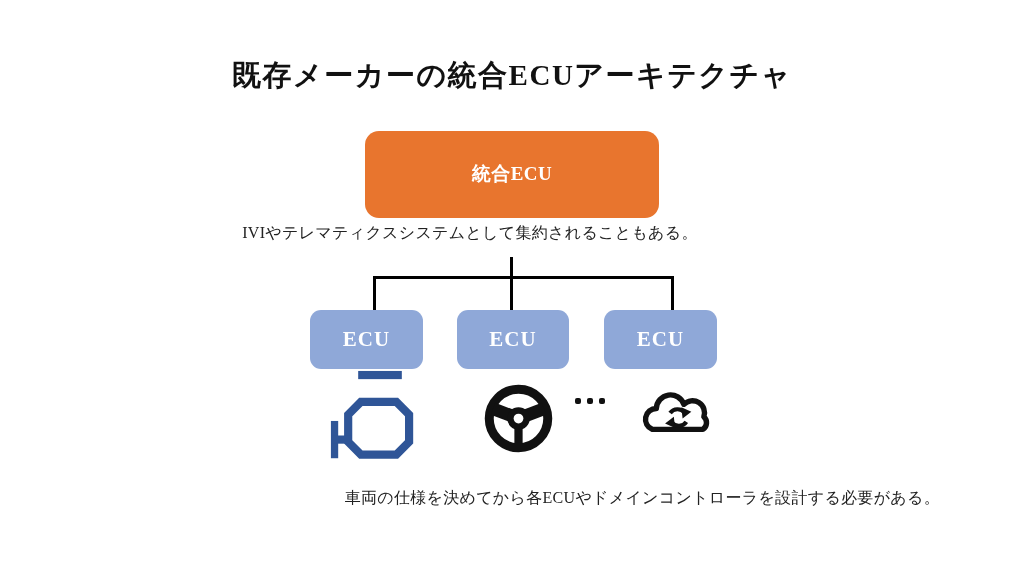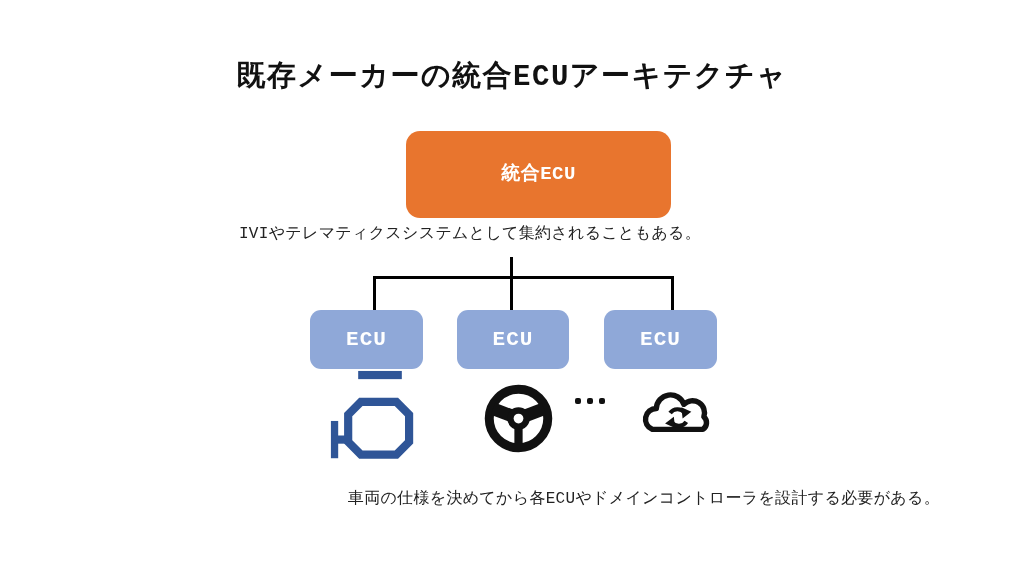--- a/index.html
+++ b/index.html
@@ -1,37 +1,36 @@
 <!DOCTYPE html>
 <html style="--background: #ffffff; --title-color: #111111; --domain-box-bg: #e8752e; --domain-box-text: #ffffff; --ecu-box-bg: #8fa8d8; --ecu-box-text: #ffffff; --connector: #000000; --engine-icon-color: #2f5597; --dark-icon-color: #111111; --note-color: #222222;"><head>
 <meta charset="utf-8">
 <style>
   html,body{margin:0;padding:0;background:#fff;}
   .slide{
     position:relative;
     width:1024px;height:576px;
     background:var(--background,#fff);
-    font-family:Liberation Mono, monospace;
+    font-family:Liberation Serif, serif;
     overflow:hidden;
   }
   .title{
     position:absolute;top:56px;left:0;width:1024px;
     text-align:center;
     font-size:29px;font-weight:800;letter-spacing:1.5px;
     color:var(--title-color,#111);
   }
   .domain-box{
-    position:absolute;left:365px;top:131px;width:265px;height:87px;
+    position:absolute;left:365px;top:131px;width:294px;height:87px;
     background:var(--domain-box-bg,#e8752e);
     border-radius:14px;
     display:flex;flex-direction:column;align-items:center;justify-content:center;
     color:var(--domain-box-text,#fff);
     font-size:19px;font-weight:700;line-height:1.5;letter-spacing:0.5px;
     text-align:center;
-    margin-left:41px;
   }
   .note{
     position:absolute;left:0;width:940px;text-align:center;
     font-size:16px;color:var(--note-color,#222);letter-spacing:0.3px;
   }
   .note-top{top:223px;}
   .note-bottom{top:488px;text-align:right;}
   .line{position:absolute;background:var(--connector,#000);}
   .stub{left:510px;top:257px;width:3px;height:21px;}
   .hline{left:373px;top:276px;width:301px;height:3px;}

